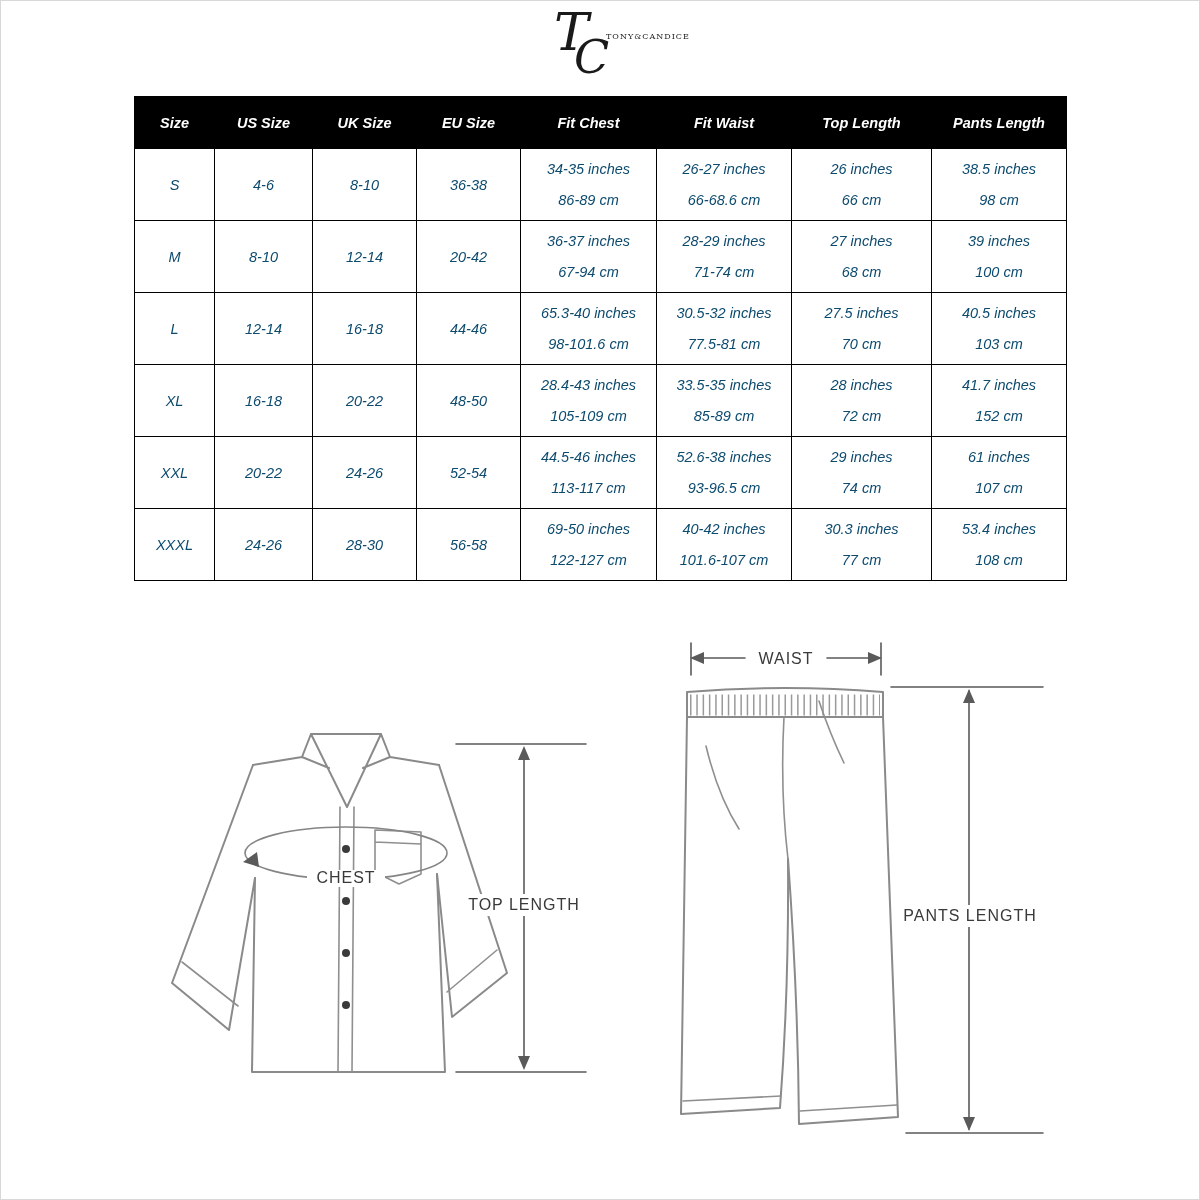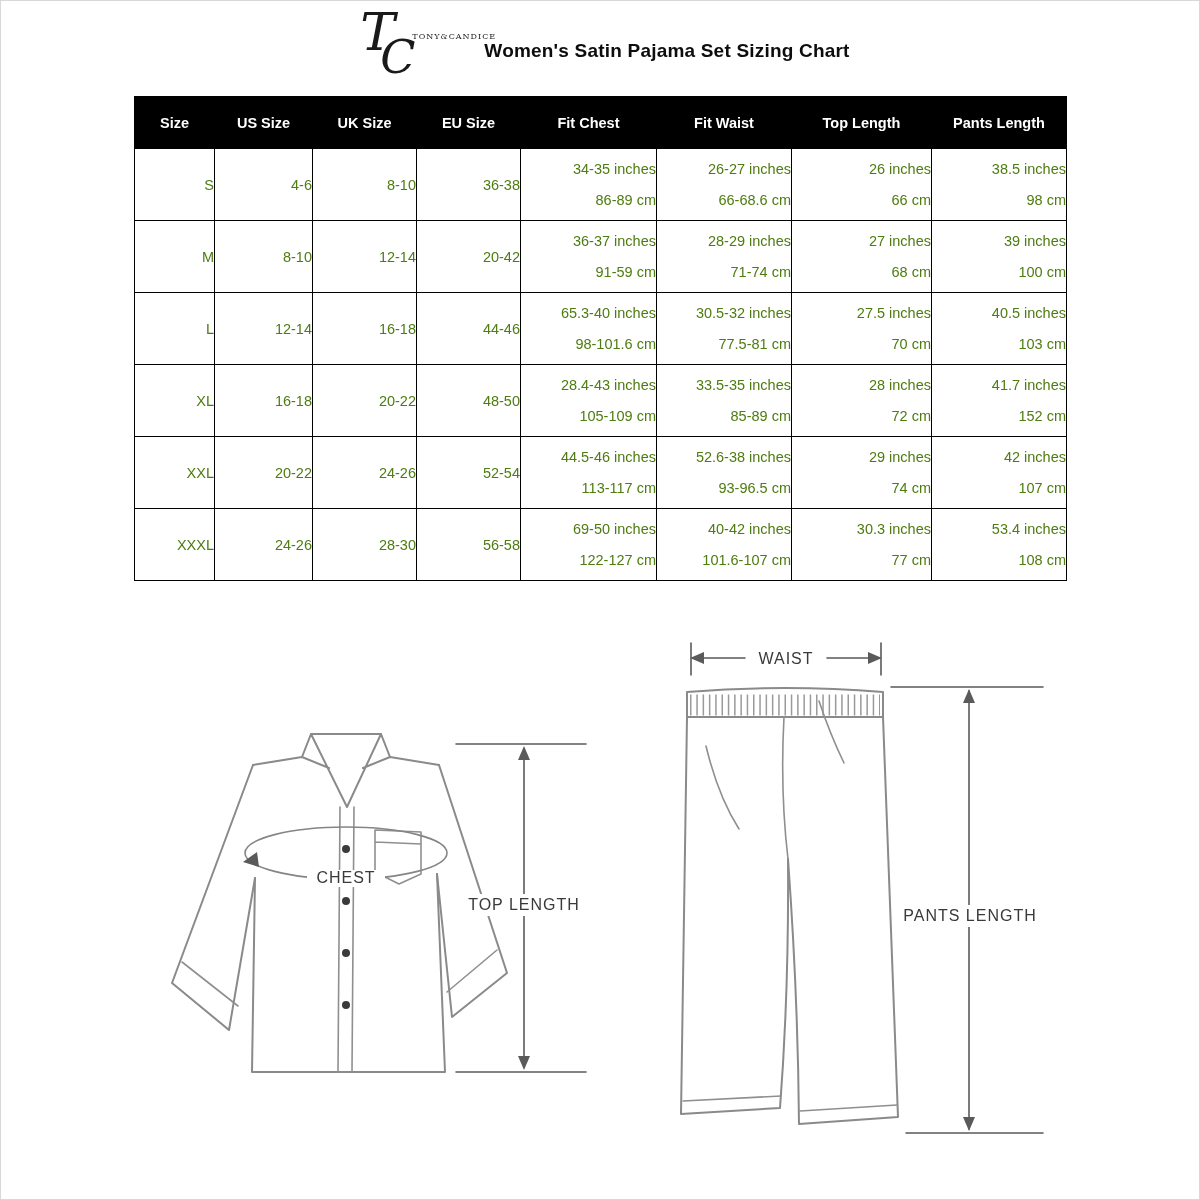--- a/index.html
+++ b/index.html
@@ -40,31 +40,32 @@
   .page-title {
     font-size:19px; font-weight:bold; color:#0d0d0d;
     letter-spacing:0.2px;
   }
 
   
   table.size-table {
     position:absolute; left:133px; top:95px; width:932px;
     border-collapse:collapse; table-layout:fixed;
     background:#fff;
+    font-style:italic;
   }
   .size-table th, .size-table td {
     border:1px solid #000;
     text-align:center; vertical-align:middle;
   }
   .size-table th {
     background:#000; color:#fff;
     height:52px; font-size:14.5px; font-weight:bold;
   }
   .size-table td {
-    height:72px; font-size:14.5px; color:#4d7c0f;text-align:right;
+    height:72px; font-size:14.5px; color:#0c4a6e;
   }
   .size-table td .v1 { display:block; margin-bottom:15px; }
   .size-table td .v2 { display:block; }
 
   
   .diagrams {
     position:absolute; left:0; top:620px; width:1200px; height:560px;
   }
   .garment { stroke:#8a8a8a; stroke-width:2; fill:none;
              stroke-linecap:round; stroke-linejoin:round; }
@@ -87,21 +88,20 @@
   <div class="header">
     <div class="logo">
       <span class="logo-t">T</span>
       <span class="logo-c">C</span>
       <span class="logo-words">
         <span>TONY</span>
         <span>&amp;</span>
         <span>CANDICE</span>
       </span>
     </div>
-    <div class="page-title">Women's Satin Pajama Set Sizing Chart</div>
   </div>
 
   <table class="size-table">
     <colgroup>
       <col style="width:80px">
         <col style="width:98px">
         <col style="width:104px">
         <col style="width:104px">
       <col style="width:136px">
         <col style="width:135px">
@@ -145,21 +145,21 @@
           </td>
       </tr>
 
       <tr>
         <td><span>M</span></td>
         <td><span>8-10</span></td>
         <td><span>12-14</span></td>
         <td><span>20-42</span></td>
         <td>
             <span class="v1">36-37 inches</span>
-            <span class="v2">91-59 cm</span>
+            <span class="v2">67-94 cm</span>
           </td>
         <td>
             <span class="v1">28-29 inches</span>
             <span class="v2">71-74 cm</span>
           </td>
         <td>
             <span class="v1">27 inches</span>
             <span class="v2">68 cm</span>
           </td>
         <td>
@@ -225,21 +225,21 @@
           </td>
         <td>
             <span class="v1">52.6-38 inches</span>
             <span class="v2">93-96.5 cm</span>
           </td>
         <td>
             <span class="v1">29 inches</span>
             <span class="v2">74 cm</span>
           </td>
         <td>
-            <span class="v1">42 inches</span>
+            <span class="v1">61 inches</span>
             <span class="v2">107 cm</span>
           </td>
       </tr>
 
       <tr>
         <td><span>XXXL</span></td>
         <td><span>24-26</span></td>
         <td><span>28-30</span></td>
         <td><span>56-58</span></td>
         <td>

